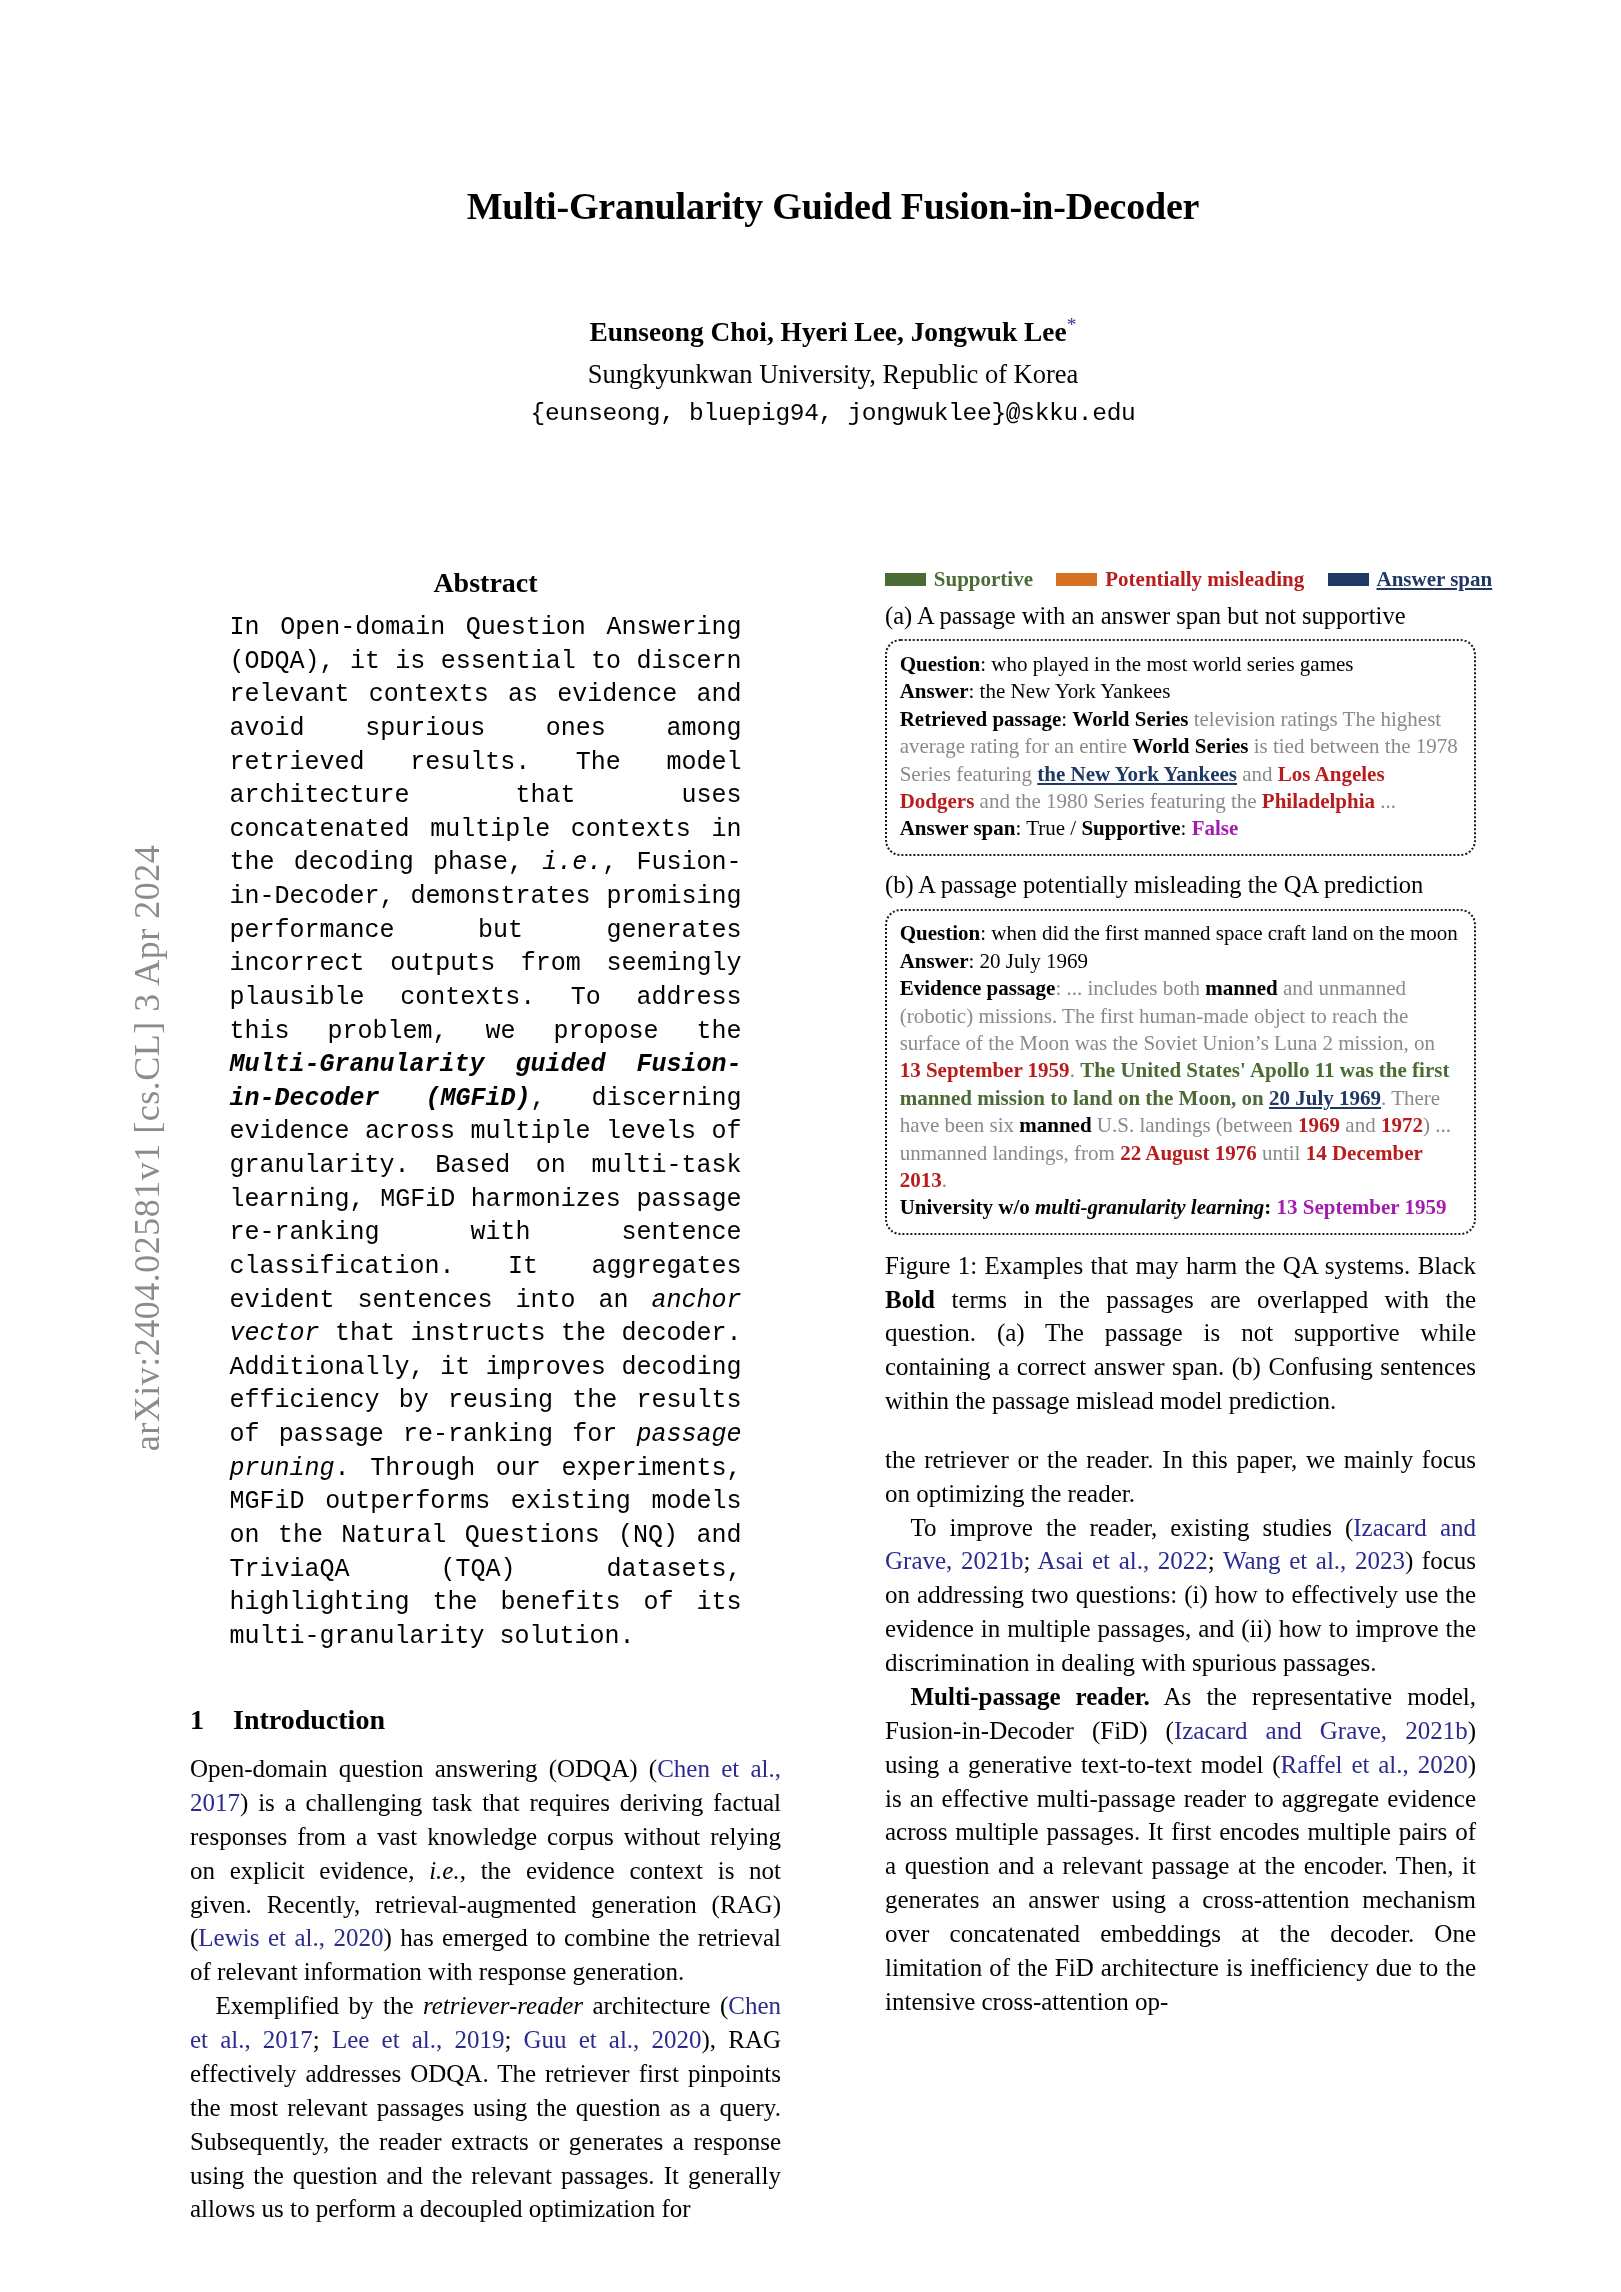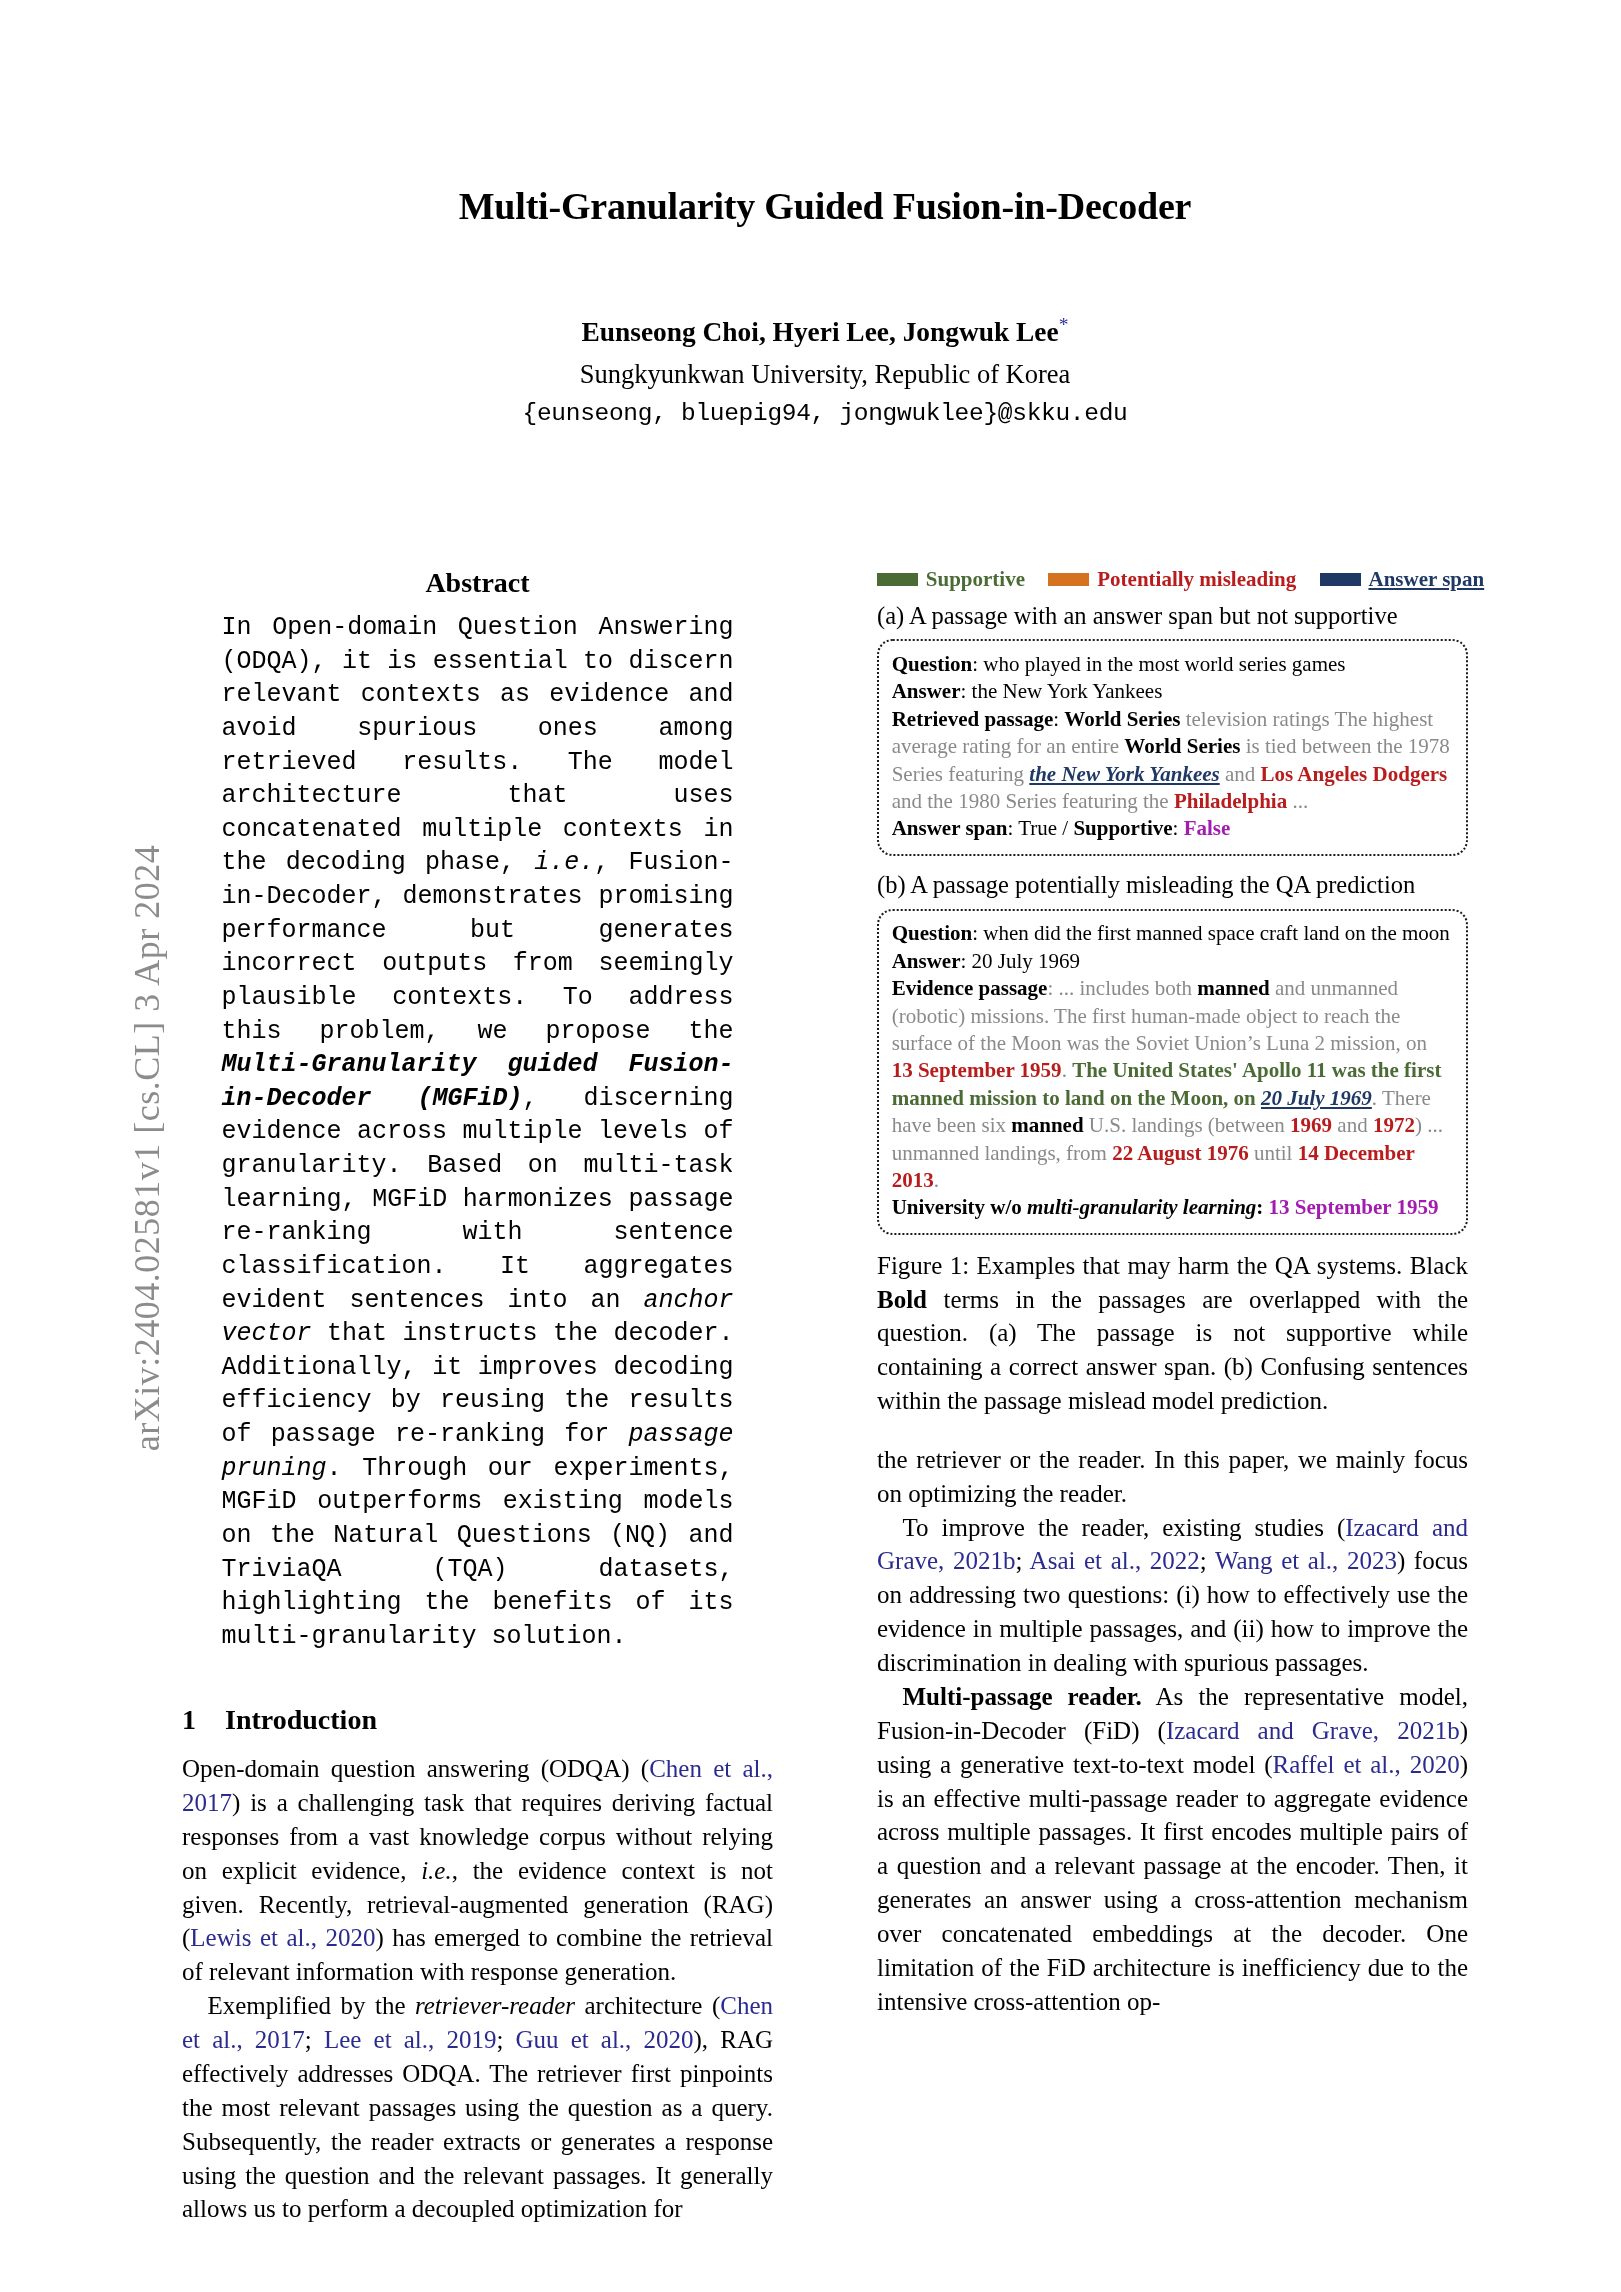--- a/index.html
+++ b/index.html
@@ -28,21 +28,21 @@
     font-family: "Liberation Serif", serif;
     font-size: 36px;
     letter-spacing: 0.5px;
     color: #8c8c8c;
     white-space: nowrap;
   }
 
   
   .page {
     position: absolute;
-    left: 182px;
+    left: 190px;
     top: 0;
     width: 1286px;
     height: 2293px;
   }
 
   
   .title {
     text-align: center;
     font-size: 38px;
     font-weight: bold;
@@ -163,21 +163,21 @@
     font-size: 21px;
     line-height: 1.305;
   }
   .qbox .line { margin: 0; }
 
   .c-green  { color: #4b6b35; }
   .c-orange { color: #b91c1c; }
   .c-navy   { color: #1f3864; }
   .c-red    { color: #a21caf; }
   .c-gray   { color: #8a8a8a; }
-  .u { text-decoration: underline; font-style: italic; }
+  .u { text-decoration: underline; }
 
   .figcap {
     font-size: 25px;
     line-height: 1.345;
     text-align: justify;
     margin: 9.8px 0 0 0;
   }
 </style>
 </head>
 <body>

